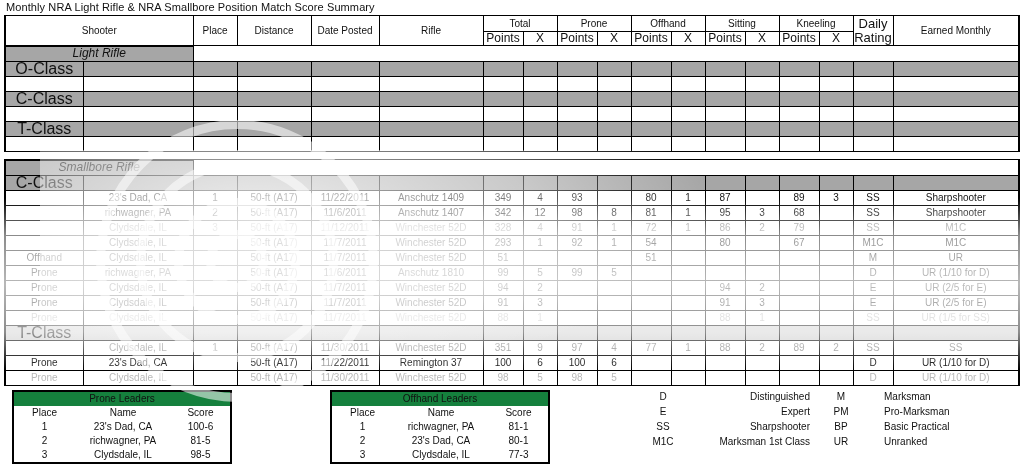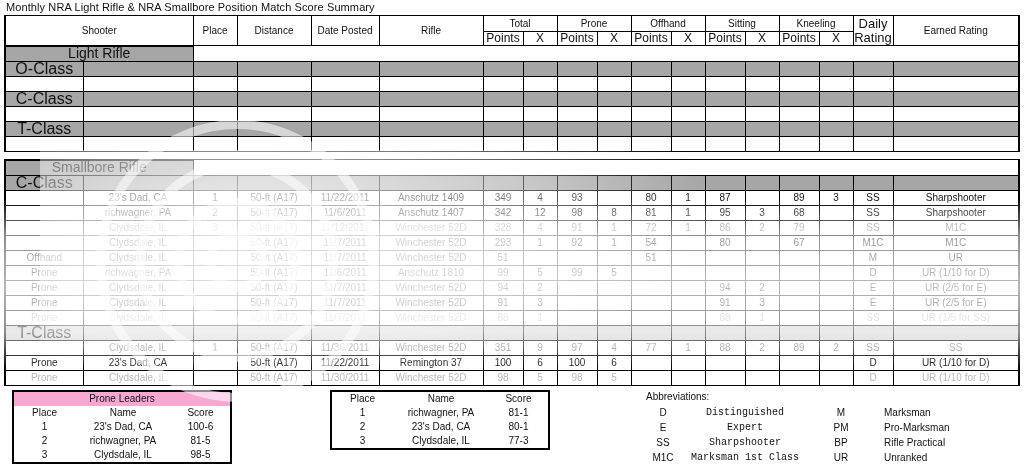--- a/index.html
+++ b/index.html
@@ -43,40 +43,40 @@
     text-align:center;vertical-align:middle;font-weight:normal;
     overflow:hidden;white-space:nowrap;
   }
   .hdr td{font-size:10px;height:15px;}
   .hdr2 td{font-size:12px;height:13px;}
   .thick-l{border-left:2px solid #000 !important;}
   .thick-r{border-right:2px solid #000 !important;}
   .thick-t{border-top:2px solid #000 !important;}
   .gray{background:#a6a6a6;}
   .grayl{background:#d0d0d0;}
-  .secthead{text-align:left;padding-left:4px;font-size:14px;}
+  .secthead{text-align:left;padding-left:4px;font-size:12px;font-style:italic;}
   .clsname{font-size:16px;}
   .nameL{text-align:left;padding-left:3px;}
   .faded{color:#b9b9b9;}
   .faded-mid{color:#8e8e8e;}
 
   .spacer td{border:none;height:7px;background:#fff;}
 
   
   .leaders{position:absolute;font-size:10px;border:2px solid #000;}
   .leaders td{padding:0;height:14px;line-height:14px;text-align:center;border:none;}
-  .leaders .lh{background:#f9a8d4;font-size:10px;}
+  .leaders .lh{background:#15803d;font-size:10px;}
   .lead-prone{left:12px;top:390px;width:218px;}
   .lead-off{left:330px;top:390px;width:218px;}
 
   .abbr{position:absolute;left:646px;top:389px;font-size:10px;line-height:15px;}
   .abbr table{border-collapse:collapse;}
   .abbr td{padding:0 0 0 0;height:15px;line-height:15px;vertical-align:top;white-space:nowrap;}
   .abbr .k{width:34px;text-align:center;}
-  .abbr .v{width:130px;text-align:center;font-family:Liberation Mono, monospace;}
+  .abbr .v{width:130px;text-align:right;}
   .abbr .k2{width:34px;text-align:center;padding-left:14px;}
   .abbr .v2{text-align:left;padding-left:26px;}
   .abbr-title{margin-bottom:1px;}
 </style>
 </head>
 <body>
 
 <div id="root">
 
   <div class="title">Monthly NRA Light Rifle &amp; NRA Smallbore Position Match Score Summary</div>
@@ -110,21 +110,21 @@
           <td rowspan="2">Date Posted</td>
           <td rowspan="2">Rifle</td>
           <td colspan="2">Total</td>
           <td colspan="2">Prone</td>
           <td colspan="2">Offhand</td>
           <td colspan="2">Sitting</td>
           <td colspan="2">Kneeling</td>
           <td rowspan="2">
             <div style="line-height:14px;font-size:13px">Daily<br>Rating</div>
           </td>
-          <td class="thick-r" rowspan="2">Earned Rating</td>
+          <td class="thick-r" rowspan="2">Earned Monthly</td>
         </tr>
         <tr class="hdr2">
           <td>Points</td>
           <td>X</td>
           <td>Points</td>
           <td>X</td>
           <td>Points</td>
           <td>X</td>
           <td>Points</td>
           <td>X</td>
@@ -588,20 +588,23 @@
   </table>
 
   <table class="leaders lead-off">
     <colgroup>
         <col style="width:62px">
         <col style="width:96px">
         <col style="width:60px">
       </colgroup>
     <tbody id="tbody-offhand">
         <tr>
+          <td class="lh" colspan="3">Offhand Leaders</td>
+        </tr>
+        <tr>
           <td>Place</td>
           <td>Name</td>
           <td>Score</td>
         </tr>
         <tr>
           <td>1</td>
           <td>richwagner, PA</td>
           <td>81-1</td>
         </tr>
         <tr>
@@ -611,40 +614,39 @@
         </tr>
         <tr>
           <td>3</td>
           <td>Clydsdale, IL</td>
           <td>77-3</td>
         </tr>
       </tbody>
   </table>
 
   <div class="abbr">
-    <div class="abbr-title">Abbreviations:</div>
     <table>
       <tbody id="tbody-abbr">
           <tr>
             <td class="k">D</td>
             <td class="v">Distinguished</td>
             <td class="k2">M</td>
             <td class="v2">Marksman</td>
           </tr>
           <tr>
             <td class="k">E</td>
             <td class="v">Expert</td>
             <td class="k2">PM</td>
             <td class="v2">Pro-Marksman</td>
           </tr>
           <tr>
             <td class="k">SS</td>
             <td class="v">Sharpshooter</td>
             <td class="k2">BP</td>
-            <td class="v2">Rifle Practical</td>
+            <td class="v2">Basic Practical</td>
           </tr>
           <tr>
             <td class="k">M1C</td>
             <td class="v">Marksman 1st Class</td>
             <td class="k2">UR</td>
             <td class="v2">Unranked</td>
           </tr>
         </tbody>
     </table>
   </div>

